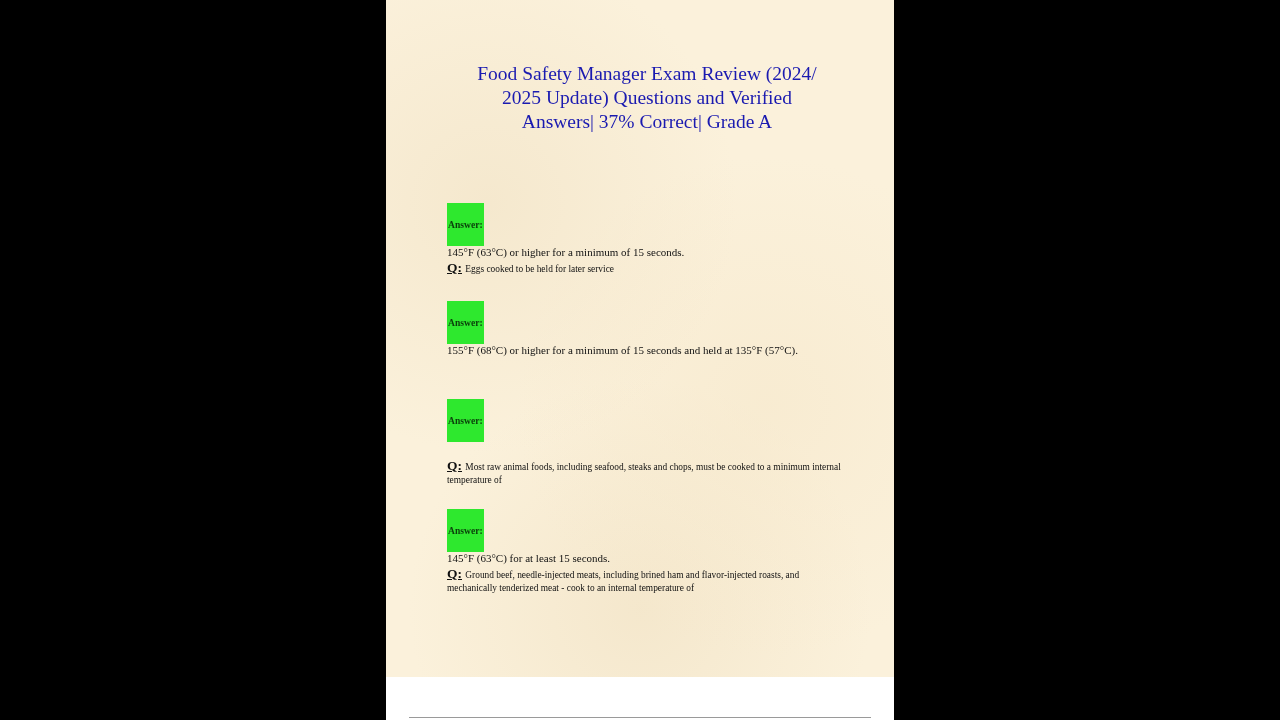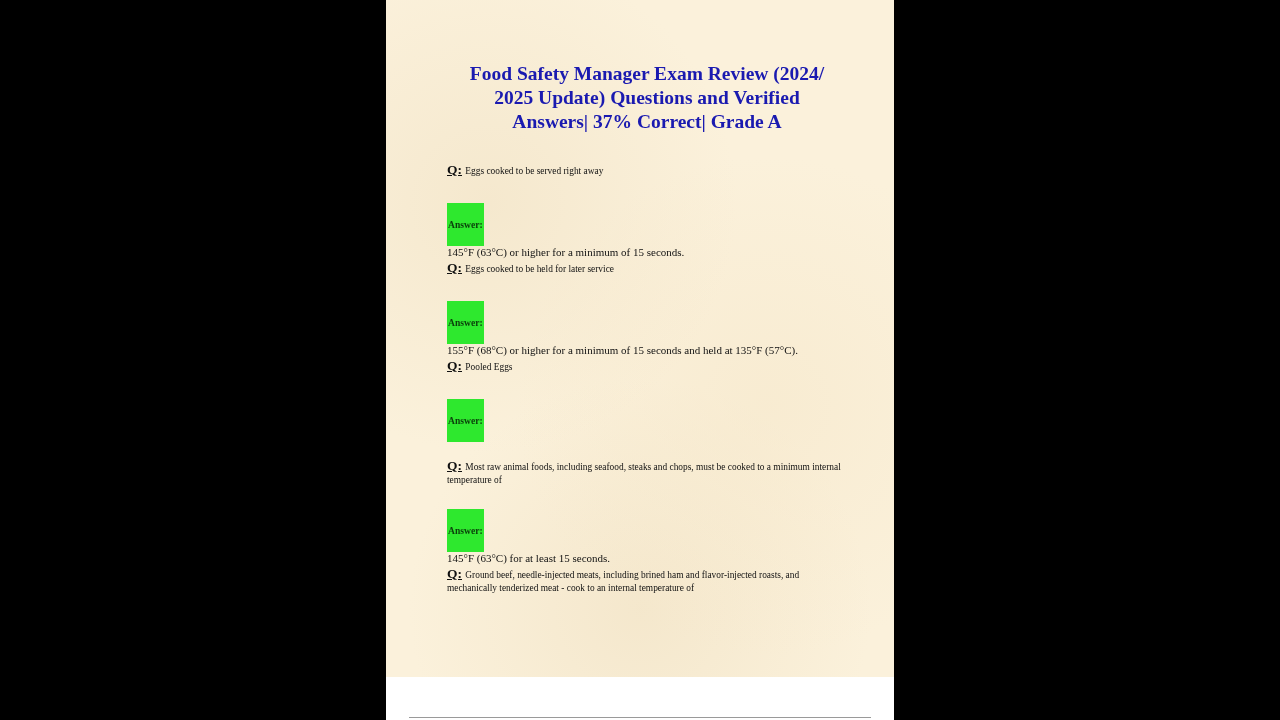--- a/index.html
+++ b/index.html
@@ -16,21 +16,21 @@
     position: absolute; left: 0; top: 0; width: 508px; height: 677px;
     background: #fbf1db;
     background-image:
       radial-gradient(circle at 20% 30%, rgba(240,225,195,0.55) 0, rgba(240,225,195,0) 40%),
       radial-gradient(circle at 75% 60%, rgba(245,230,200,0.5) 0, rgba(245,230,200,0) 45%),
       radial-gradient(circle at 50% 90%, rgba(238,222,190,0.5) 0, rgba(238,222,190,0) 35%);
   }
   .title {
     position: absolute; left: 40px; top: 62px; width: 442px;
     text-align: center; color: #1a1ab0;
-    font-weight: bold; font-size: 19.5px; line-height: 24px;
+    font-weight: normal; font-size: 19.5px; line-height: 24px;
   }
   .qa { position: absolute; left: 61px; width: 400px; color: #111111; font-size: 9.4px; line-height: 12.5px; }
   .q-label { font-weight: bold; font-size: 13.5px; text-decoration: underline; margin-right: 1px; }
   .q-text { font-size: 9.4px; }
   .answer-label {
     display: inline-block; background: #2ee82e; color: #0b3d0b;
     font-weight: bold; font-size: 9.6px; line-height: 11px; padding: 16px 1px;
   }
   .answer-text { display: block; font-size: 11px; line-height: 12px; }
   .rule {
@@ -43,42 +43,34 @@
 
 <div class="page">
   <div class="parchment">
 
     <div class="title">
       <div>Food Safety Manager Exam Review (2024/</div>
       <div>2025 Update) Questions and Verified</div>
       <div>Answers| 37% Correct| Grade A</div>
     </div>
 
-    <div class="qa" style="top:164px;">
-      <span class="q-label">Q:</span>
-      <span class="q-text">Eggs cooked to be served right away</span>
-    </div>
     <div class="qa" style="top:203px;">
       <span class="answer-label">Answer:</span>
       <span class="answer-text">145°F (63°C) or higher for a minimum of 15 seconds.</span>
     </div>
 
     <div class="qa" style="top:262px;">
       <span class="q-label">Q:</span>
       <span class="q-text">Eggs cooked to be held for later service</span>
     </div>
     <div class="qa" style="top:301px;">
       <span class="answer-label">Answer:</span>
       <span class="answer-text">155°F (68°C) or higher for a minimum of 15 seconds and held at 135°F (57°C).</span>
     </div>
 
-    <div class="qa" style="top:360px;">
-      <span class="q-label">Q:</span>
-      <span class="q-text">Pooled Eggs</span>
-    </div>
     <div class="qa" style="top:399px;">
       <span class="answer-label">Answer:</span>
     </div>
 
     <div class="qa" style="top:460px;">
       <span class="q-label">Q:</span>
       <span class="q-text">Most raw animal foods, including seafood, steaks and chops, must be cooked to a minimum internal temperature of</span>
     </div>
     <div class="qa" style="top:509px;">
       <span class="answer-label">Answer:</span>

